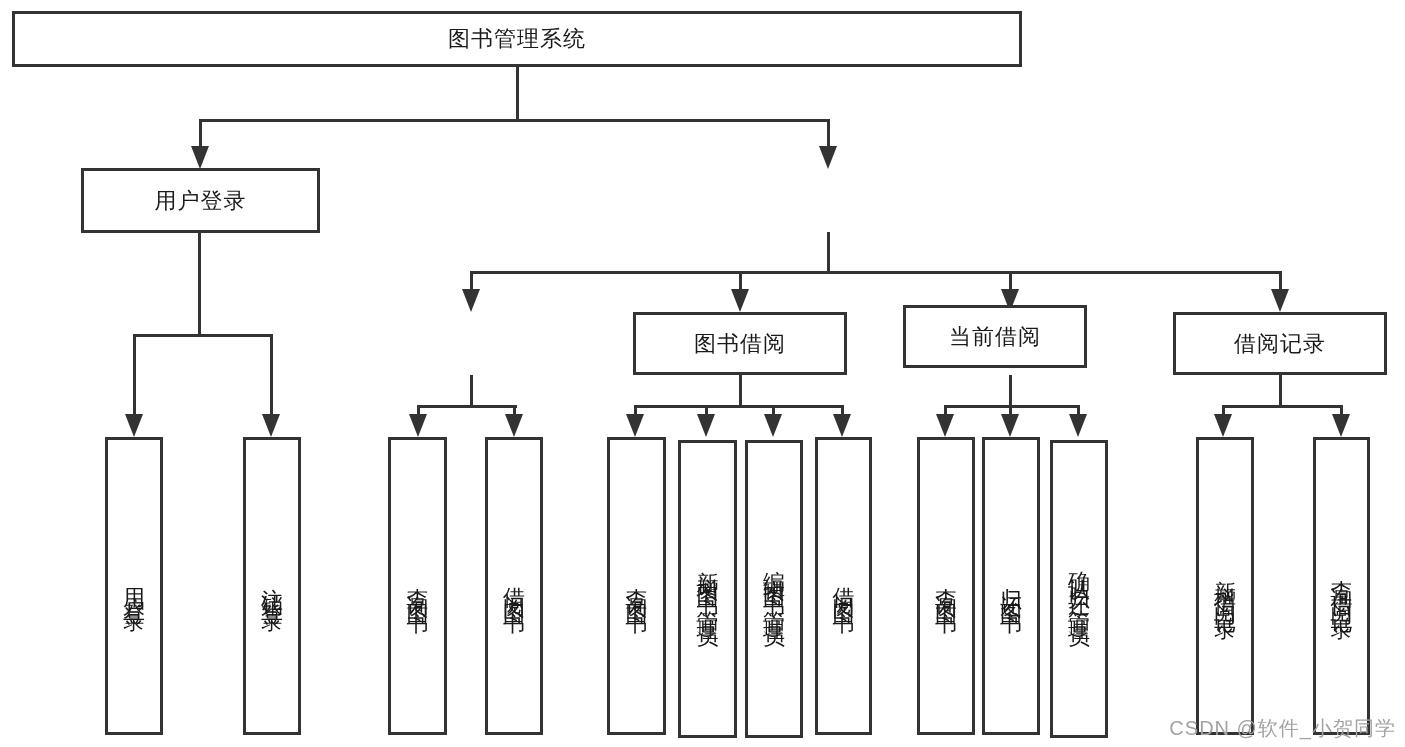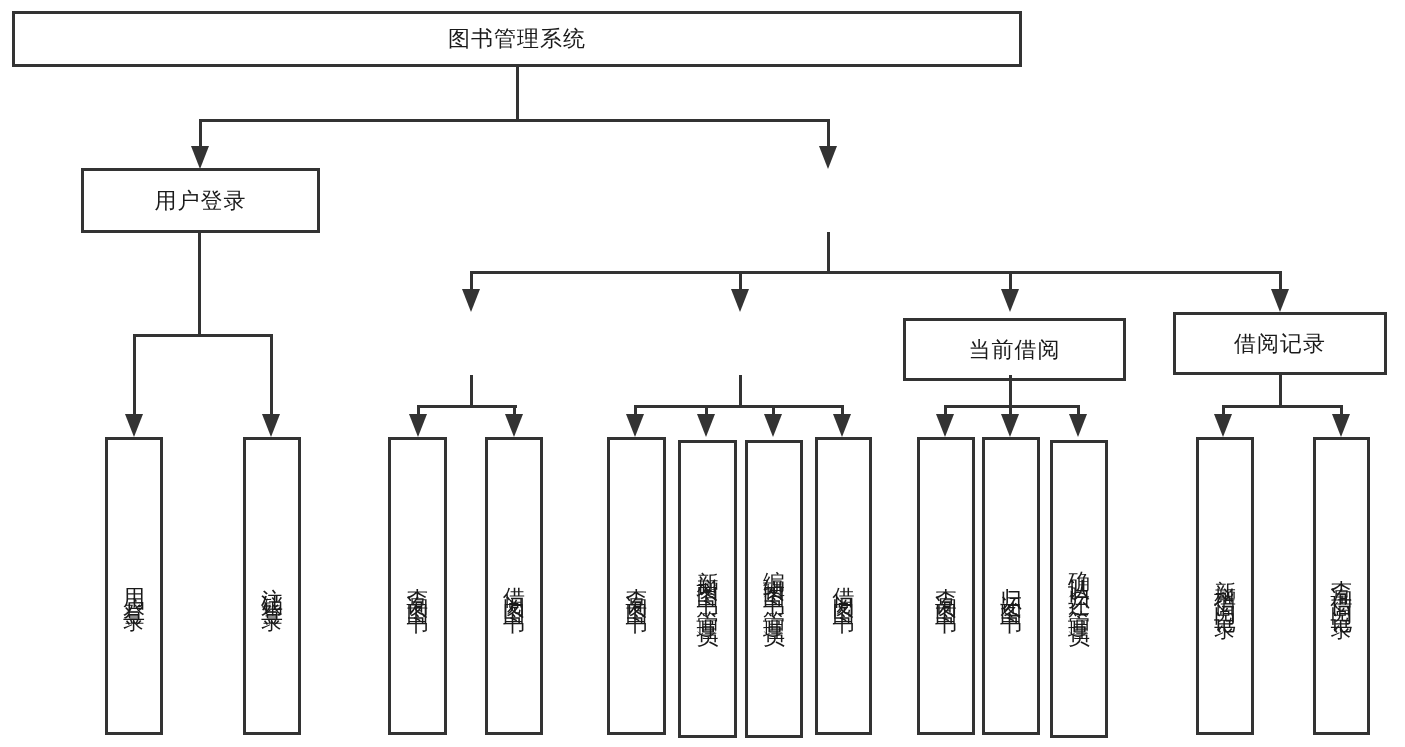--- a/index.html
+++ b/index.html
@@ -82,21 +82,24 @@
   <div class="hline" style="left:470px;top:271px;width:812px;height:3px"></div>
   <div class="vline" style="left:470px;top:271px;width:3px;height:20px"></div>
   <div class="arrow" style="left:462px;top:289px"></div>
   <div class="vline" style="left:739px;top:271px;width:3px;height:20px"></div>
   <div class="arrow" style="left:731px;top:289px"></div>
   <div class="vline" style="left:1009px;top:271px;width:3px;height:20px"></div>
   <div class="arrow" style="left:1001px;top:289px"></div>
   <div class="vline" style="left:1279px;top:271px;width:3px;height:20px"></div>
   <div class="arrow" style="left:1271px;top:289px"></div>
 
-  <div class="box" style="left:903px;top:318px;width:223px;height:63px">
+  <div class="box" style="left:633px;top:312px;width:214px;height:63px">
+    <span>图书借阅</span>
+  </div>
+  <div class="box" style="left:903px;top:305px;width:184px;height:63px">
     <span>当前借阅</span>
   </div>
   <div class="box" style="left:1173px;top:312px;width:214px;height:63px">
     <span>借阅记录</span>
   </div>
 
   <div class="vline" style="left:470px;top:375px;width:3px;height:33px"></div>
   <div class="hline" style="left:417px;top:405px;width:100px;height:3px"></div>
   <div class="vline" style="left:417px;top:405px;width:3px;height:11px"></div>
   <div class="arrow" style="left:409px;top:414px"></div>
@@ -167,14 +170,15 @@
     <span>确认归还（管理员）</span>
   </div>
 
   <div class="box leaf" style="left:1196px;top:437px;width:58px;height:298px">
     <span>新增借阅记录</span>
   </div>
   <div class="box leaf" style="left:1313px;top:437px;width:57px;height:298px">
     <span>查询借阅记录</span>
   </div>
 
+  <div class="watermark">CSDN @软件_小贺同学</div>
 
 </div>
 
 </body></html>

